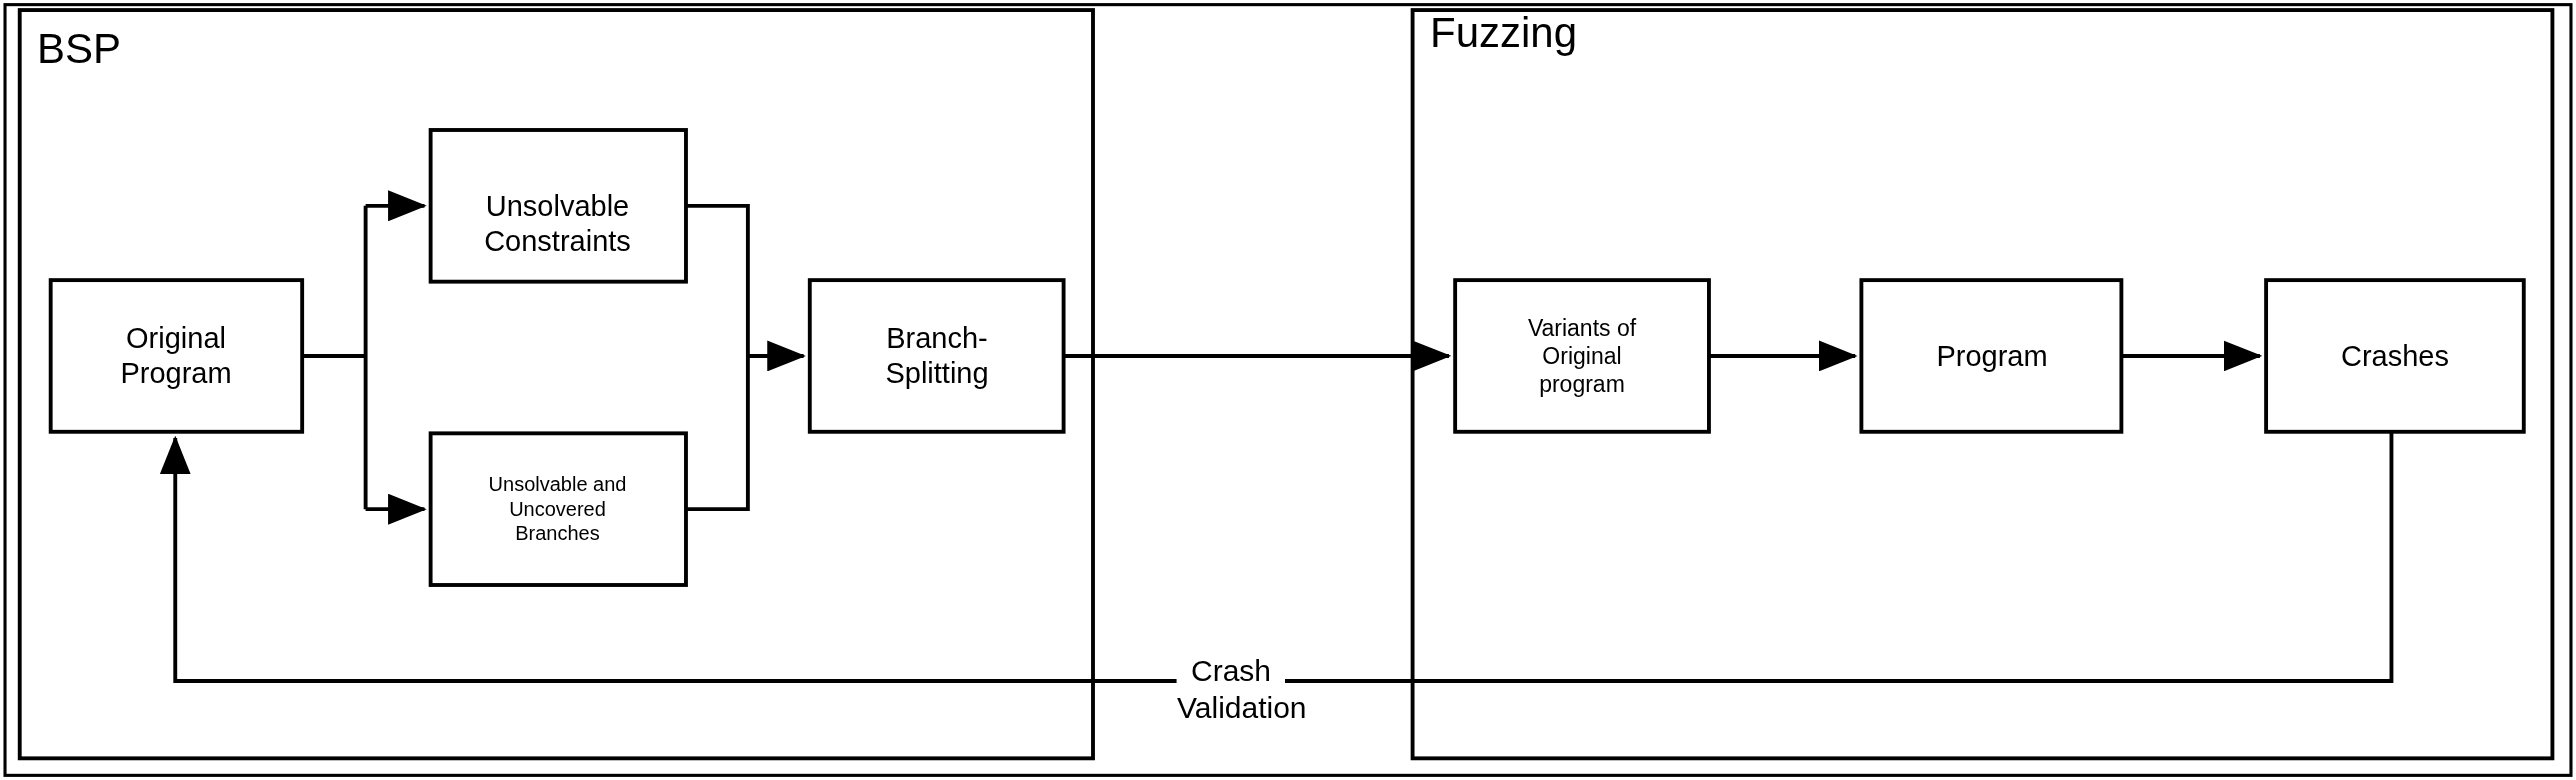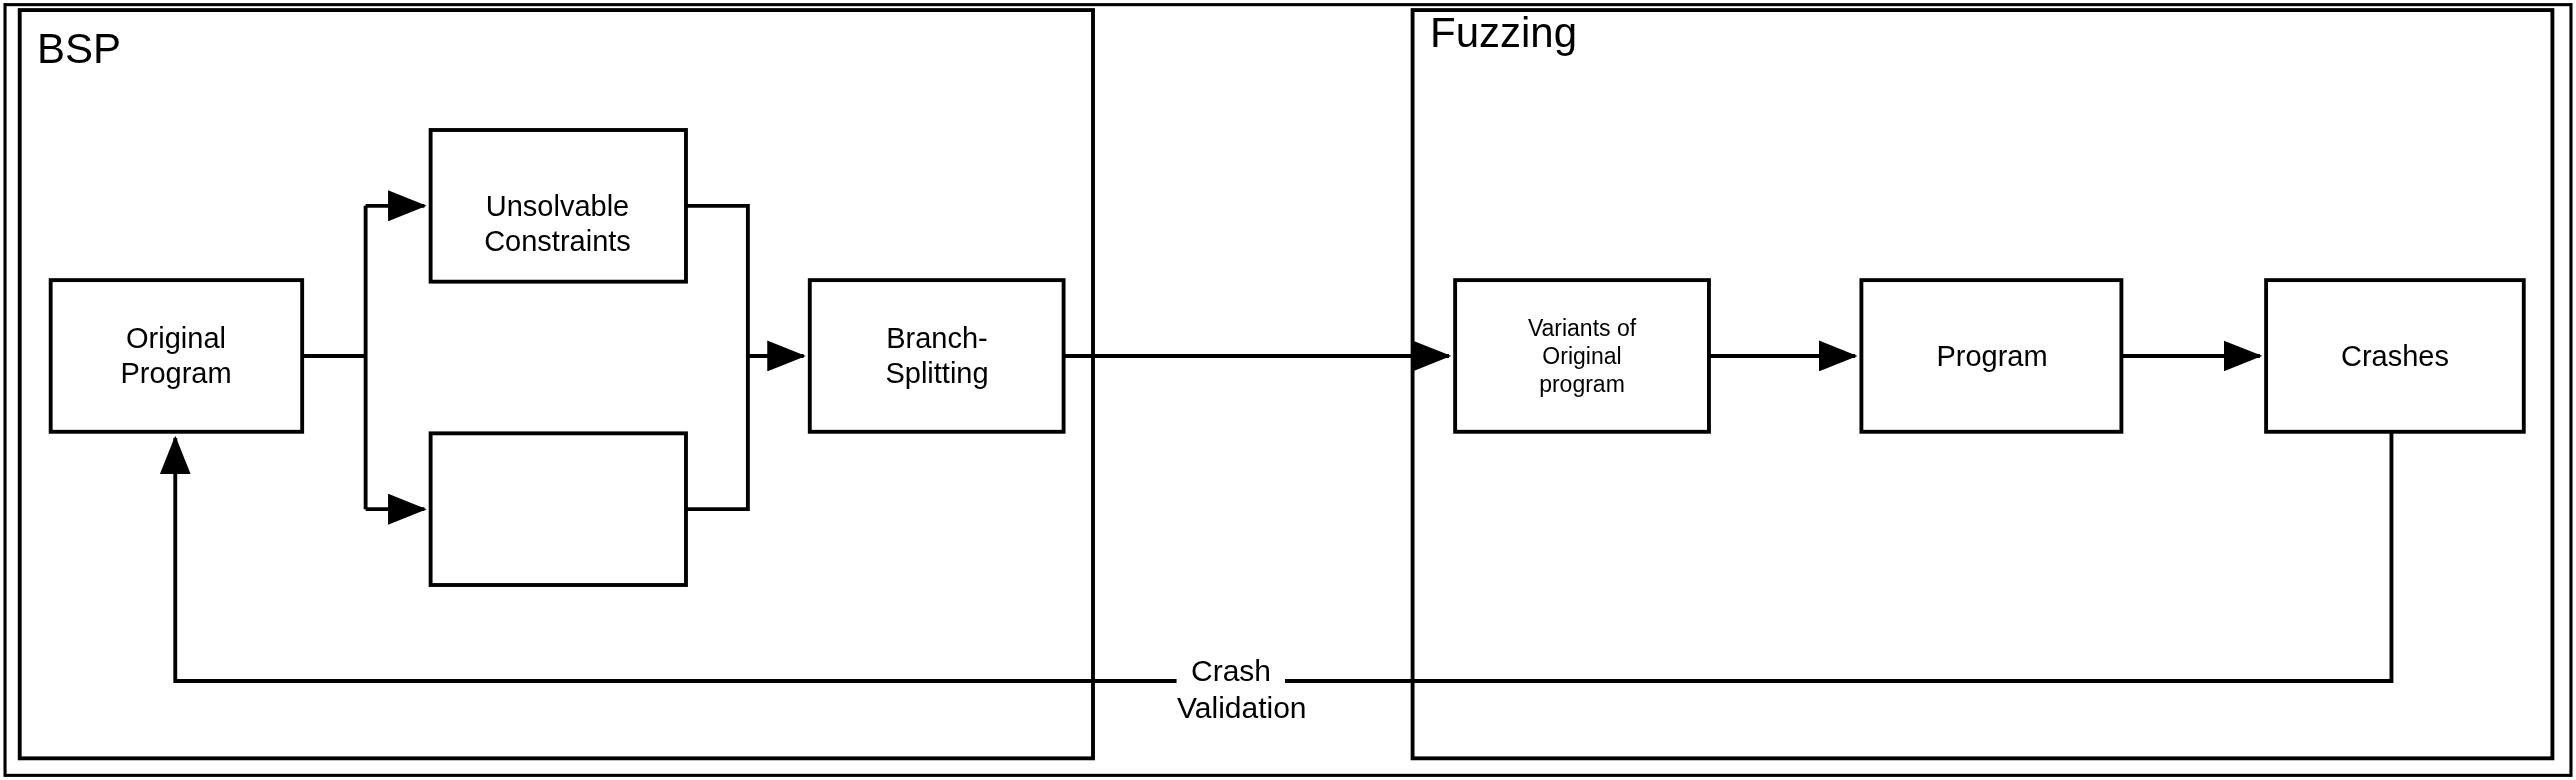--- a/index.html
+++ b/index.html
@@ -121,20 +121,23 @@
   <div class="panel-title" style="left:1430px; top:10.8px;">Fuzzing</div>
 
   <div class="node-label lbl-lg" style="left:50px; top:280px; width:252px; height:152px;">
     <span>Original<br>Program</span>
   </div>
 
   <div class="node-label lbl-lg" style="left:430px; top:130px; width:255px; height:124px;margin-top:32px;">
     <span>Unsolvable<br>Constraints</span>
   </div>
 
+  <div class="node-label lbl-sm" style="left:430px; top:433px; width:255px; height:152px;">
+    <span>Unsolvable and<br>Uncovered<br>Branches</span>
+  </div>
 
   <div class="node-label lbl-lg" style="left:810px; top:280px; width:254px; height:152px;">
     <span>Branch-<br>Splitting</span>
   </div>
 
   <div class="node-label lbl-md" style="left:1455px; top:280px; width:254px; height:152px;">
     <span>Variants of<br>Original<br>program</span>
   </div>
 
   <div class="node-label lbl-lg" style="left:1862px; top:280px; width:260px; height:152px;">

